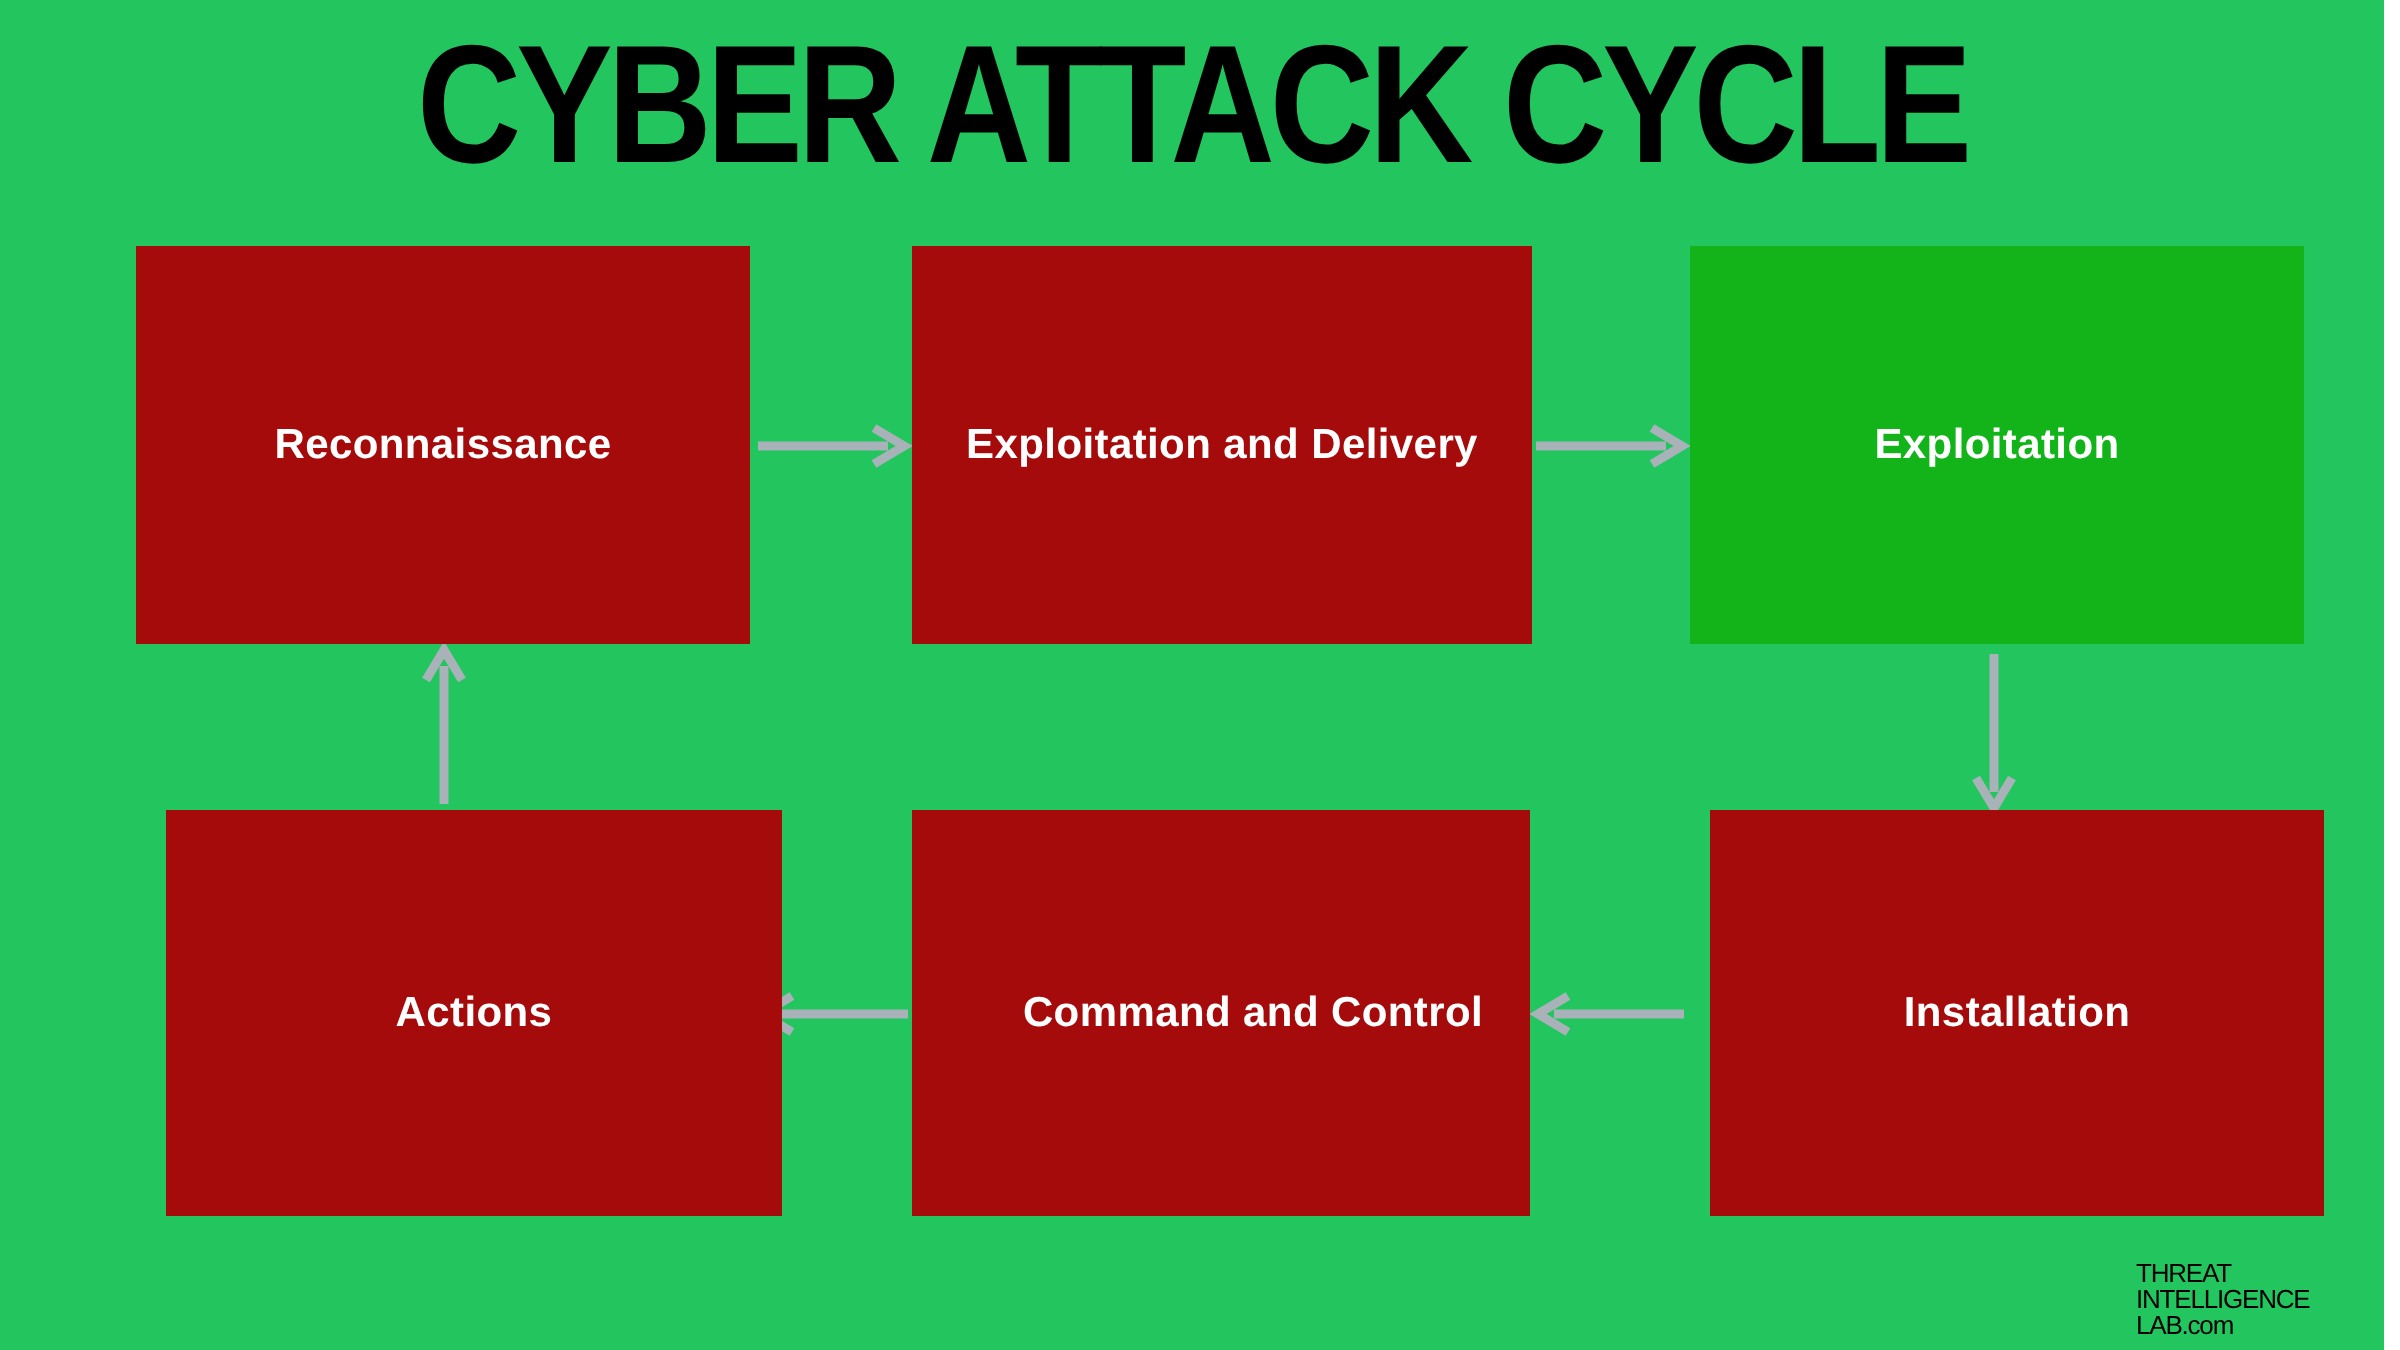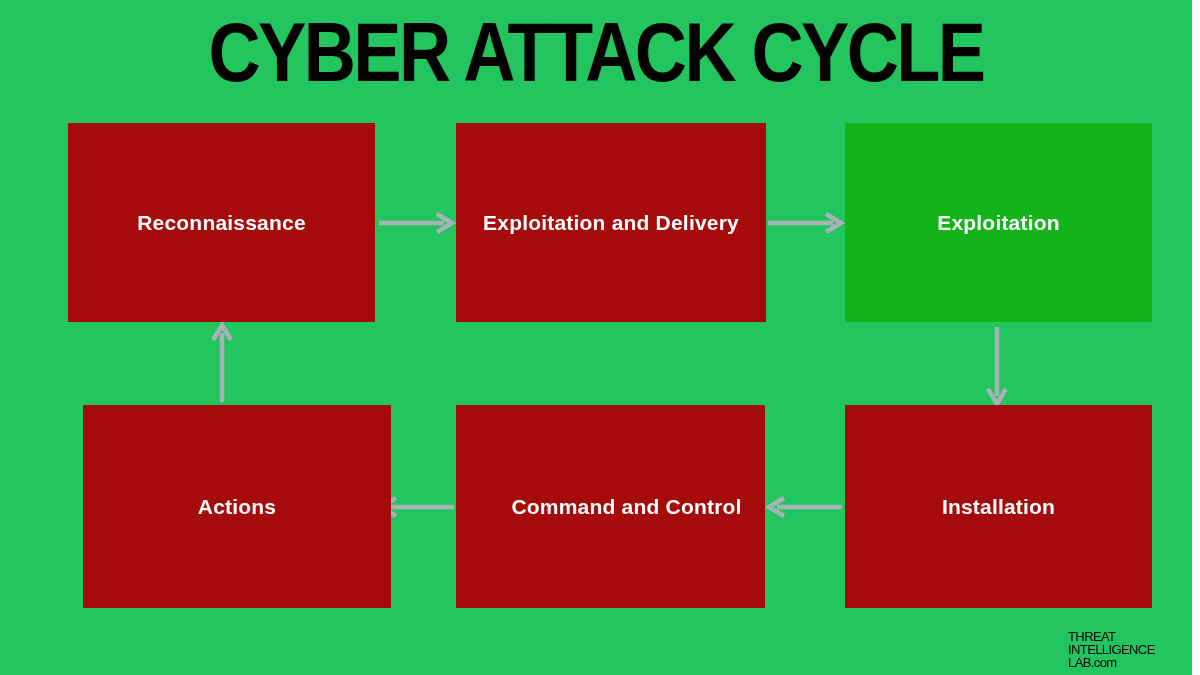--- a/index.html
+++ b/index.html
@@ -106,21 +106,21 @@
   <div class="node node-reconnaissance" style="background: rgb(165, 11, 11);">Reconnaissance</div>
 
   <div class="node node-weaponization" style="background: rgb(165, 11, 11);">Exploitation and Delivery</div>
 
   <div class="node node-exploitation" style="background: rgb(18, 180, 26);">Exploitation</div>
 
   <div class="node node-actions" style="background: rgb(165, 11, 11);">Actions</div>
 
   <div class="node node-command" style="background: rgb(165, 11, 11); padding-left: 32px;">Command and Control</div>
 
-  <div class="node node-installation" style="background: rgb(165, 11, 11);">Installation</div>
+  <div class="node node-installation" style="background: rgb(165, 11, 11); margin-left: 10px;">Installation</div>
 
   <div class="logo">
     <div>THREAT</div>
     <div>INTELLIGENCE</div>
     <div>LAB.com</div>
   </div>
 
 </div>
 
 </body></html>

